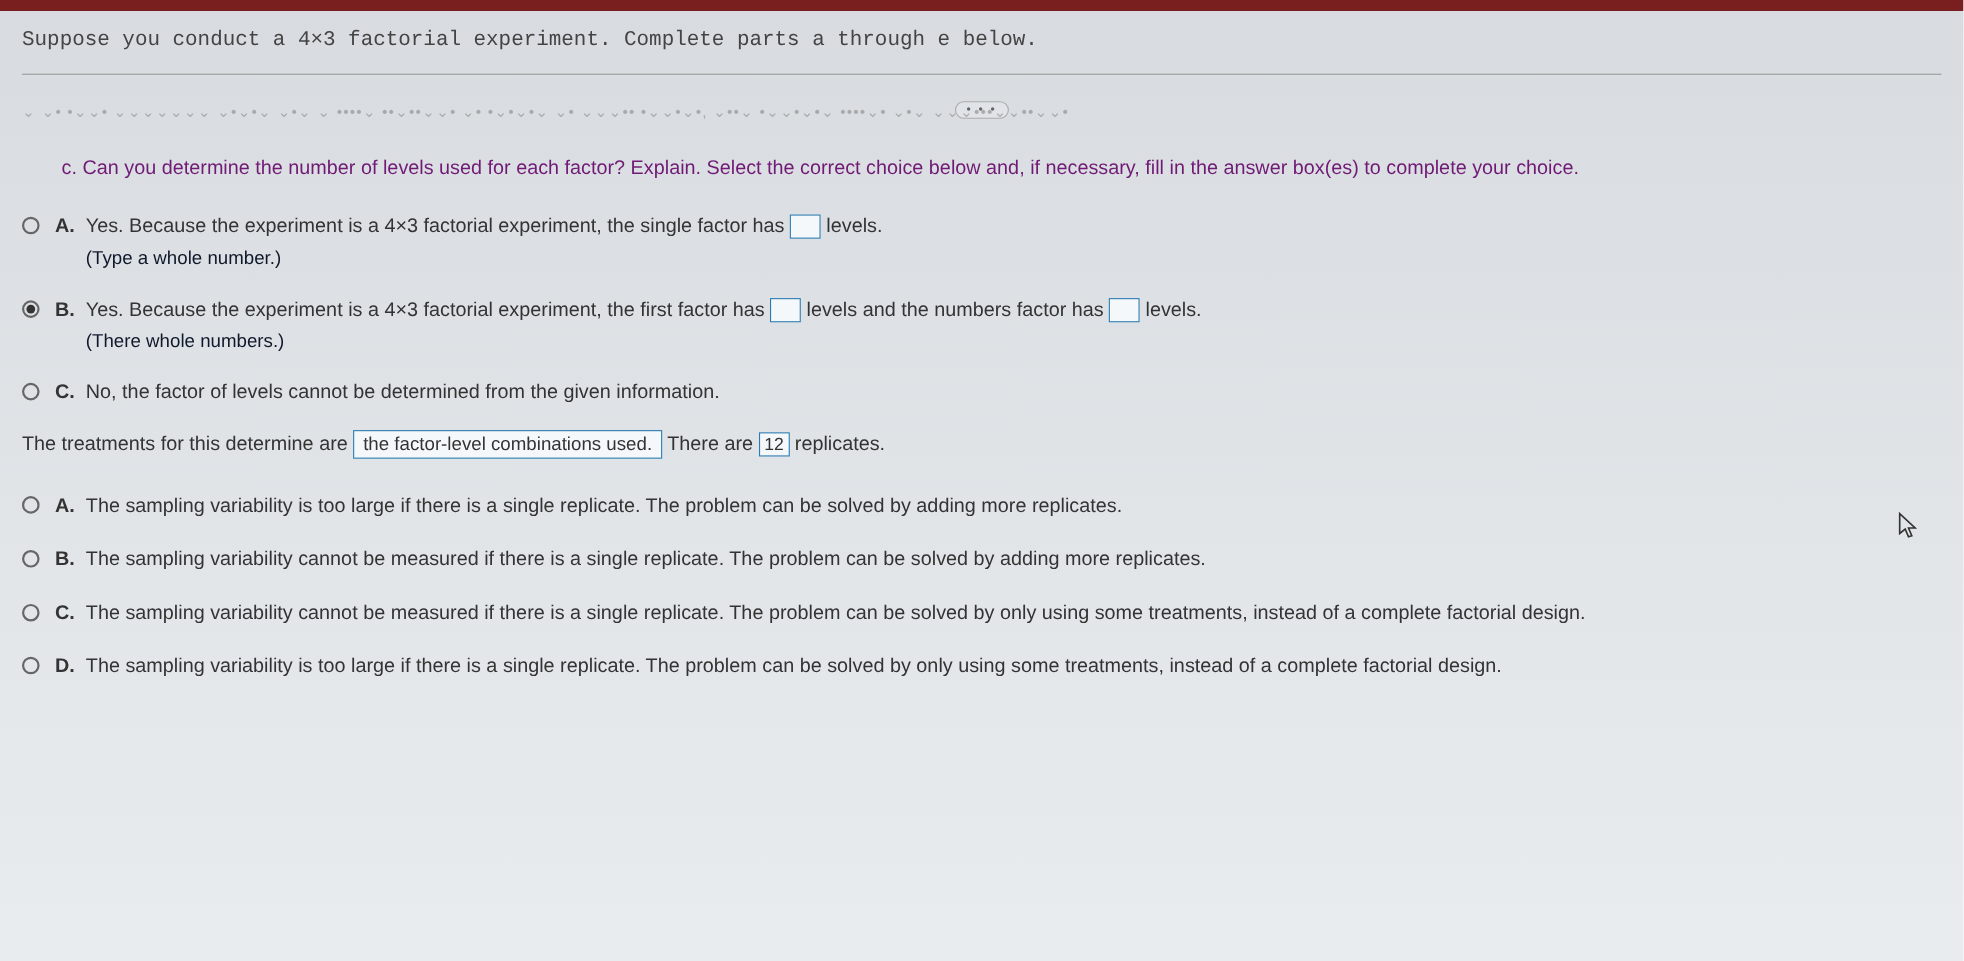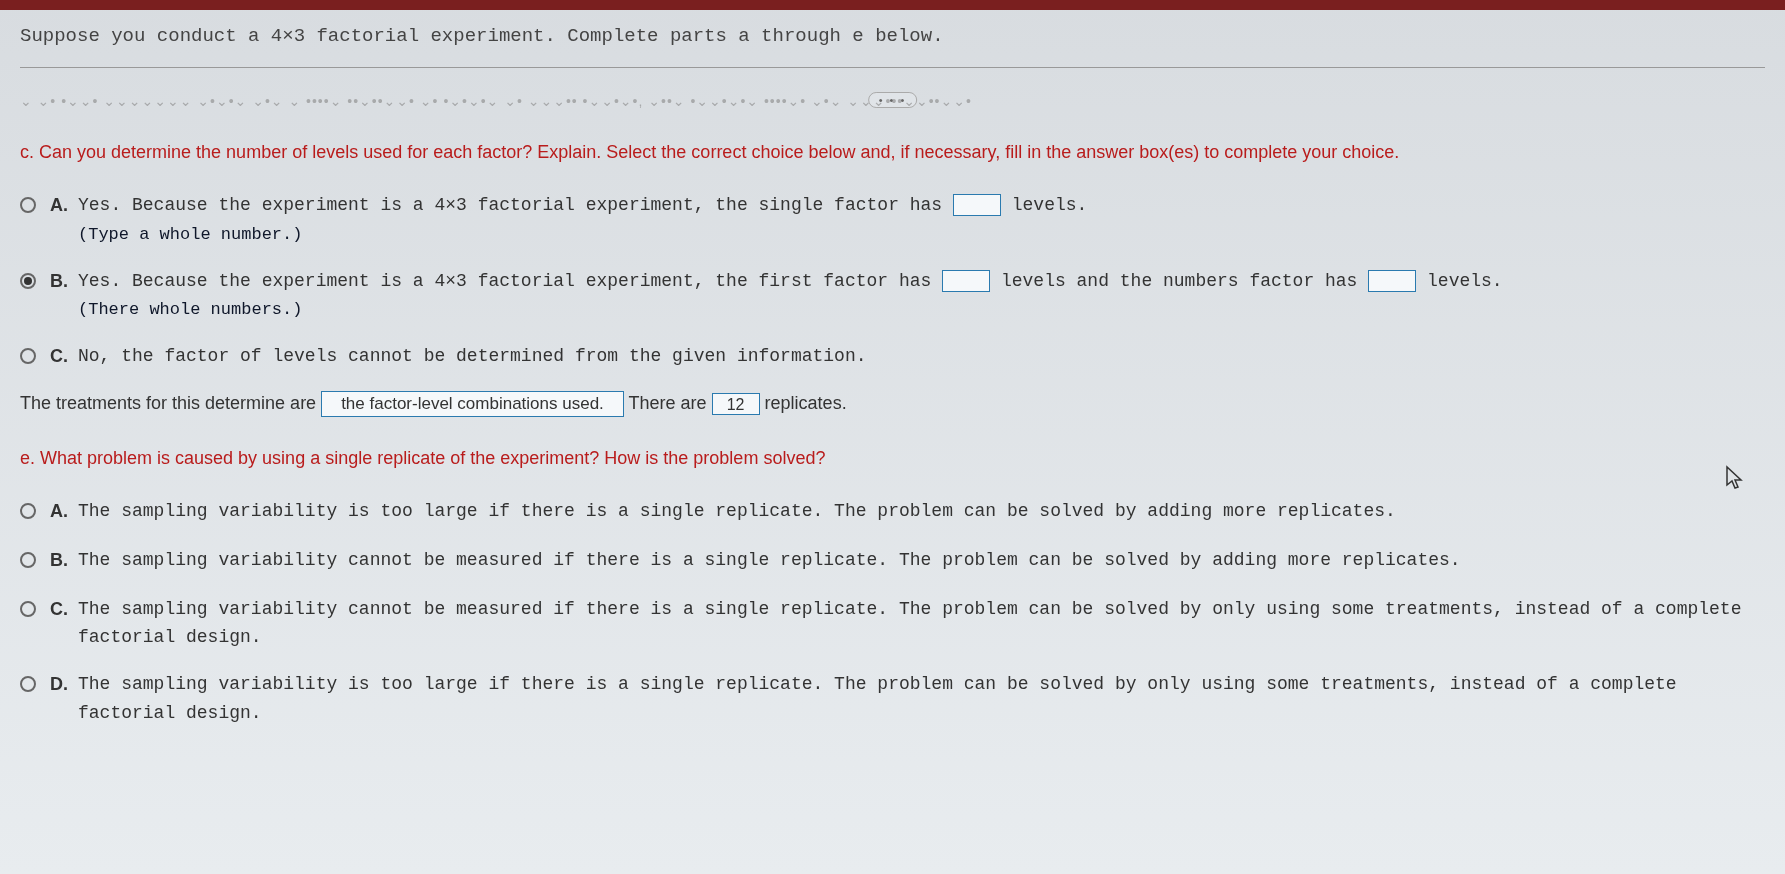--- a/index.html
+++ b/index.html
@@ -51,23 +51,24 @@
     .faded-line {
       color: #888;
       font-size: 14px;
       margin-bottom: 30px;
       letter-spacing: 1px;
       filter: blur(0.5px);
       opacity: 0.6;
     }
     .question-text {
       font-size: 18px;
-      color: #b91c1c;
+      color: #701a75;
       margin-bottom: 25px;
       line-height: 1.5;
+      margin-left: 36px;
     }
     .option-row {
       display: flex;
       align-items: flex-start;
       margin-bottom: 18px;
       font-size: 18px;
       color: #333;
       line-height: 1.6;
     }
     .radio-holder {
@@ -93,45 +94,44 @@
       top: 2px;
       left: 2px;
     }
     .opt-label {
       font-weight: bold;
       width: 28px;
       flex-shrink: 0;
     }
     .opt-body {
       flex: 1;
-      font-family: Liberation Mono, monospace;
     }
     .input-box {
       display: inline-block;
-      width: 48px;
+      width: 28px;
       height: 22px;
       border: 1px solid #2a7aaf;
       background: #f5f8fa;
       vertical-align: middle;
       text-align: center;
       font-size: 16px;
       line-height: 22px;
     }
     .input-box.filled {
       color: #333;
     }
     .hint {
       color: #0f172a;
       font-size: 17px;
     }
     .dropdown-box {
       display: inline-block;
       border: 1px solid #2a7aaf;
       background: #f5f8fa;
-      padding: 2px 19px;
+      padding: 2px 8px;
       font-size: 17px;
       vertical-align: middle;
     }
     .cursor-icon {
       position: absolute;
       right: 40px;
       top: 465px;
       font-size: 22px;
       color: #333;
     }
@@ -196,21 +196,20 @@
     <div class="answer-line">
       <span>The treatments for this determine are </span>
       <span class="dropdown-box">the factor-level combinations used.</span>
       <span> There are </span>
       <span class="input-box filled">12</span>
       <span> replicates.</span>
     </div>
   </div>
 
   <div class="part-e">
-    <div class="question-text">e. What problem is caused by using a single replicate of the experiment? How is the problem solved?</div>
 
     <div class="option-row">
       <div class="radio-holder"><span class="radio-circle"></span></div>
       <div class="opt-label">A.</div>
       <div class="opt-body">The sampling variability is too large if there is a single replicate. The problem can be solved by adding more replicates.</div>
     </div>
 
     <div class="option-row">
       <div class="radio-holder"><span class="radio-circle"></span></div>
       <div class="opt-label">B.</div>

